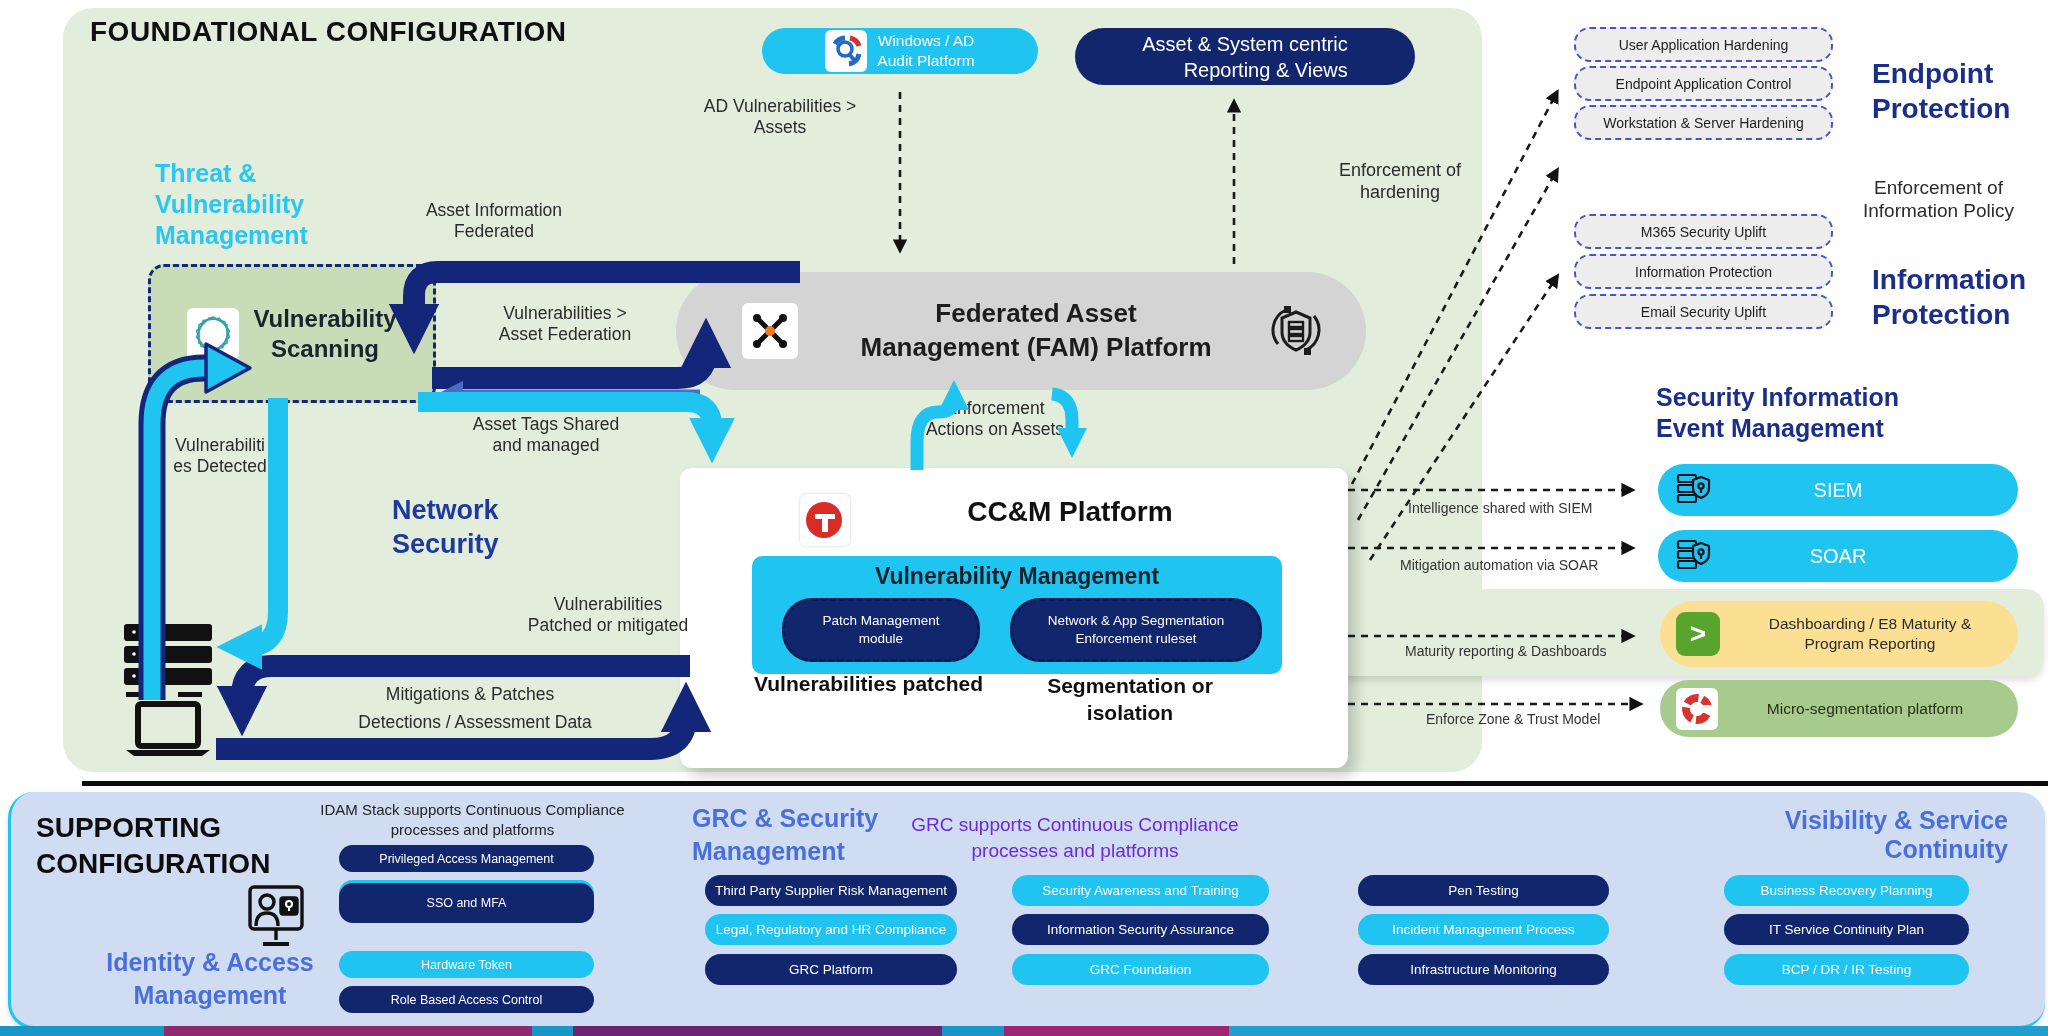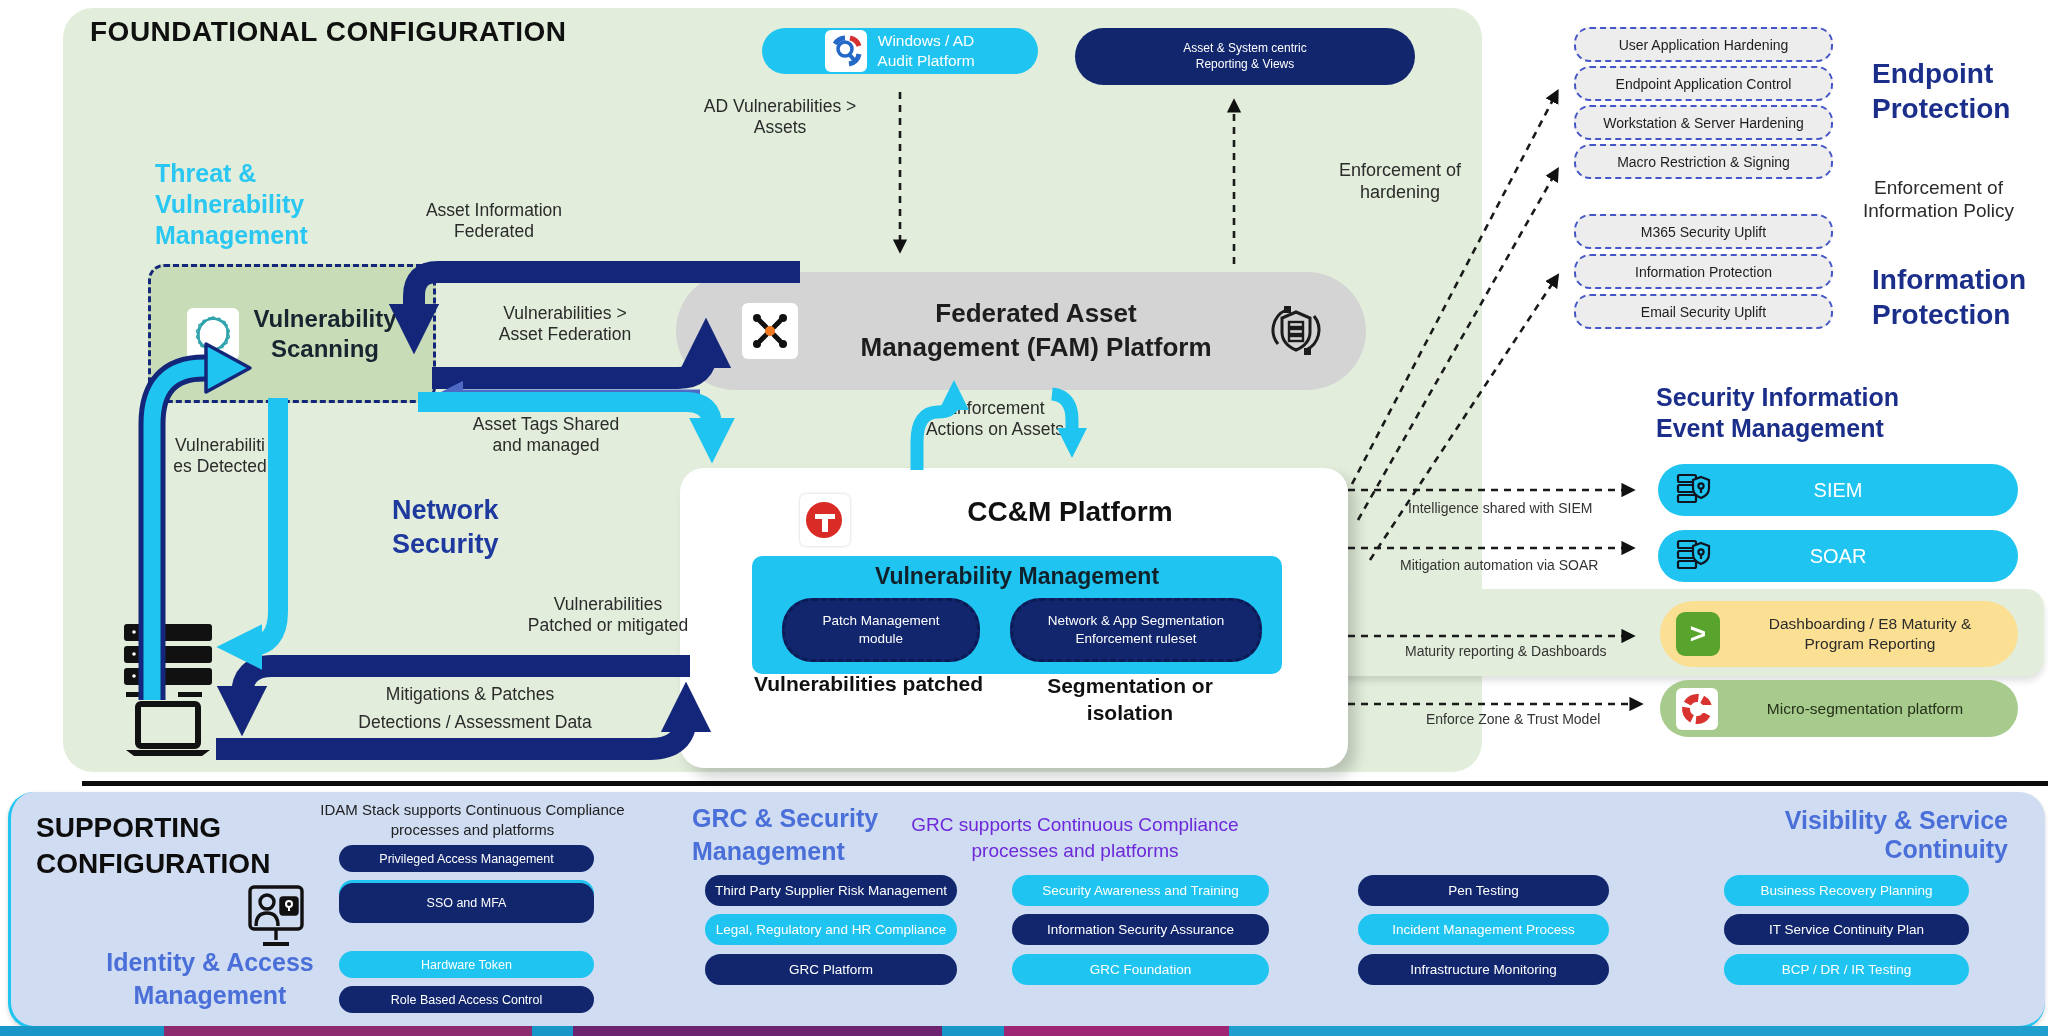--- a/index.html
+++ b/index.html
@@ -19,21 +19,21 @@
   .h-navy{color:#1b2f8a;font-weight:bold;}
   .h-blue{color:#4a6fd8;font-weight:bold;}
   .lbl{color:#2b2b2b;font-size:17.5px;line-height:1.22;}
   .lbl-sm{color:#333;font-size:14px;}
   
   .pill{display:flex;align-items:center;justify-content:center;border-radius:999px;}
   .pill-cyan{background:#1fc5f0;color:#fff;}
   .pill-navy{background:#12266d;color:#fff;}
   .scan-box{left:148px;top:264px;width:282px;height:133px;background:#c8ddb7;border:3px dashed #14267a;border-radius:16px;display:flex;align-items:center;justify-content:center;gap:14px;}
   .fam{left:676px;top:272px;width:690px;height:118px;background:#d4d4d4;border-radius:60px;}
-  .ccm{left:680px;top:468px;width:668px;height:300px;background:#fff;border-radius:24px;box-shadow:8px 9px 14px rgba(0,0,0,.18);}
+  .ccm{left:680px;top:468px;width:668px;height:300px;background:#fff;border-radius:12px;box-shadow:8px 9px 14px rgba(0,0,0,.18);}
   .vm-panel{left:752px;top:556px;width:530px;height:118px;background:#1fc5f0;border-radius:10px;}
   .vm-pill{background:#12266d;border:3px dashed #0c1b55;border-radius:30px;color:#fff;display:flex;align-items:center;justify-content:center;text-align:center;font-size:13.5px;line-height:1.3;}
   .icon-sq{background:#fff;border-radius:6px;display:flex;align-items:center;justify-content:center;}
   .r-pill{width:255px;height:31px;background:#ededed;border:2px dashed #4455c8;border-radius:16px;display:flex;align-items:center;justify-content:center;font-size:14px;color:#1e1e1e;}
   .big-pill{border-radius:30px;display:flex;align-items:center;color:#fff;font-size:20px;}
   .sm-pill{border-radius:14px;display:flex;align-items:center;justify-content:center;color:#fff;font-size:12.5px;}
   .g-pill{border-radius:16px;display:flex;align-items:center;justify-content:center;color:#fff;font-size:13.5px;}
   svg.overlay{position:absolute;left:0;top:0;z-index:5;pointer-events:none;}
   .z1{z-index:1}.z2{z-index:2}.z3{z-index:3}.z6{z-index:6}
 </style>
@@ -62,21 +62,21 @@
           <path d="M21 4 A12 12 0 0 1 30 12" stroke="#d63030" stroke-width="5" fill="none"></path>
           <path d="M30 20 A12 12 0 0 1 20 30" stroke="#2468c8" stroke-width="5" fill="none"></path>
           <circle cx="16" cy="15" r="7" stroke="#2468c8" stroke-width="3.5" fill="#fff"></circle>
           <line x1="20" y1="20" x2="26" y2="27" stroke="#2468c8" stroke-width="4"></line>
         </svg>
     </span>
     <span class="pre ctr" style="font-size:15.5px;line-height:1.3;">Windows / AD
 Audit Platform</span>
   </div>
   <div class="abs pill pill-navy z3" style="left:1075px;top:28px;width:340px;height:57px;">
-    <span class="pre ctr" style="font-size:12px;line-height:1.3;">Asset &amp; System centric
+    <span class="pre ctr" style="font-size:20px;line-height:1.3;text-align:right;">Asset &amp; System centric
 Reporting &amp; Views</span>
   </div>
 
   <div class="abs lbl pre ctr z3" style="left:690px;top:96px;width:180px;">AD Vulnerabilities &gt;
 Assets</div>
   <div class="abs lbl pre ctr z3" style="left:1310px;top:160px;width:180px;font-size:18px;">Enforcement of
 hardening</div>
   <div class="abs lbl pre ctr z3" style="left:404px;top:200px;width:180px;">Asset Information
 Federated</div>
   <div class="abs lbl pre ctr z3" style="left:475px;top:303px;width:180px;">Vulnerabilities &gt;
@@ -180,21 +180,20 @@
       <rect x="10" y="72" width="24" height="5" fill="#111"></rect>
         <rect x="62" y="72" width="24" height="5" fill="#111"></rect>
       <rect x="22" y="84" width="60" height="42" rx="3" fill="none" stroke="#111" stroke-width="6"></rect>
       <path d="M10 130 H94 L86 136 H18 Z" fill="#111"></path>
     </svg>
   </span>
 
   <div class="abs r-pill" style="left:1574px;top:27px;">User Application Hardening</div>
   <div class="abs r-pill" style="left:1574px;top:66px;">Endpoint Application Control</div>
   <div class="abs r-pill" style="left:1574px;top:105px;">Workstation &amp; Server Hardening</div>
-  <div class="abs r-pill" style="left:1574px;top:144px;">Macro Restriction &amp; Signing</div>
   <div class="abs h-navy pre" style="left:1872px;top:56px;font-size:28px;line-height:1.25;">Endpoint
 Protection</div>
   <div class="abs lbl pre ctr" style="left:1836px;top:176px;width:205px;font-size:19px;">Enforcement of
 Information Policy</div>
 
   <div class="abs r-pill" style="left:1574px;top:214px;">M365 Security Uplift</div>
   <div class="abs r-pill" style="left:1574px;top:254px;">Information Protection</div>
   <div class="abs r-pill" style="left:1574px;top:294px;">Email Security Uplift</div>
   <div class="abs h-navy pre" style="left:1872px;top:262px;font-size:28px;line-height:1.25;">Information
 Protection</div>

